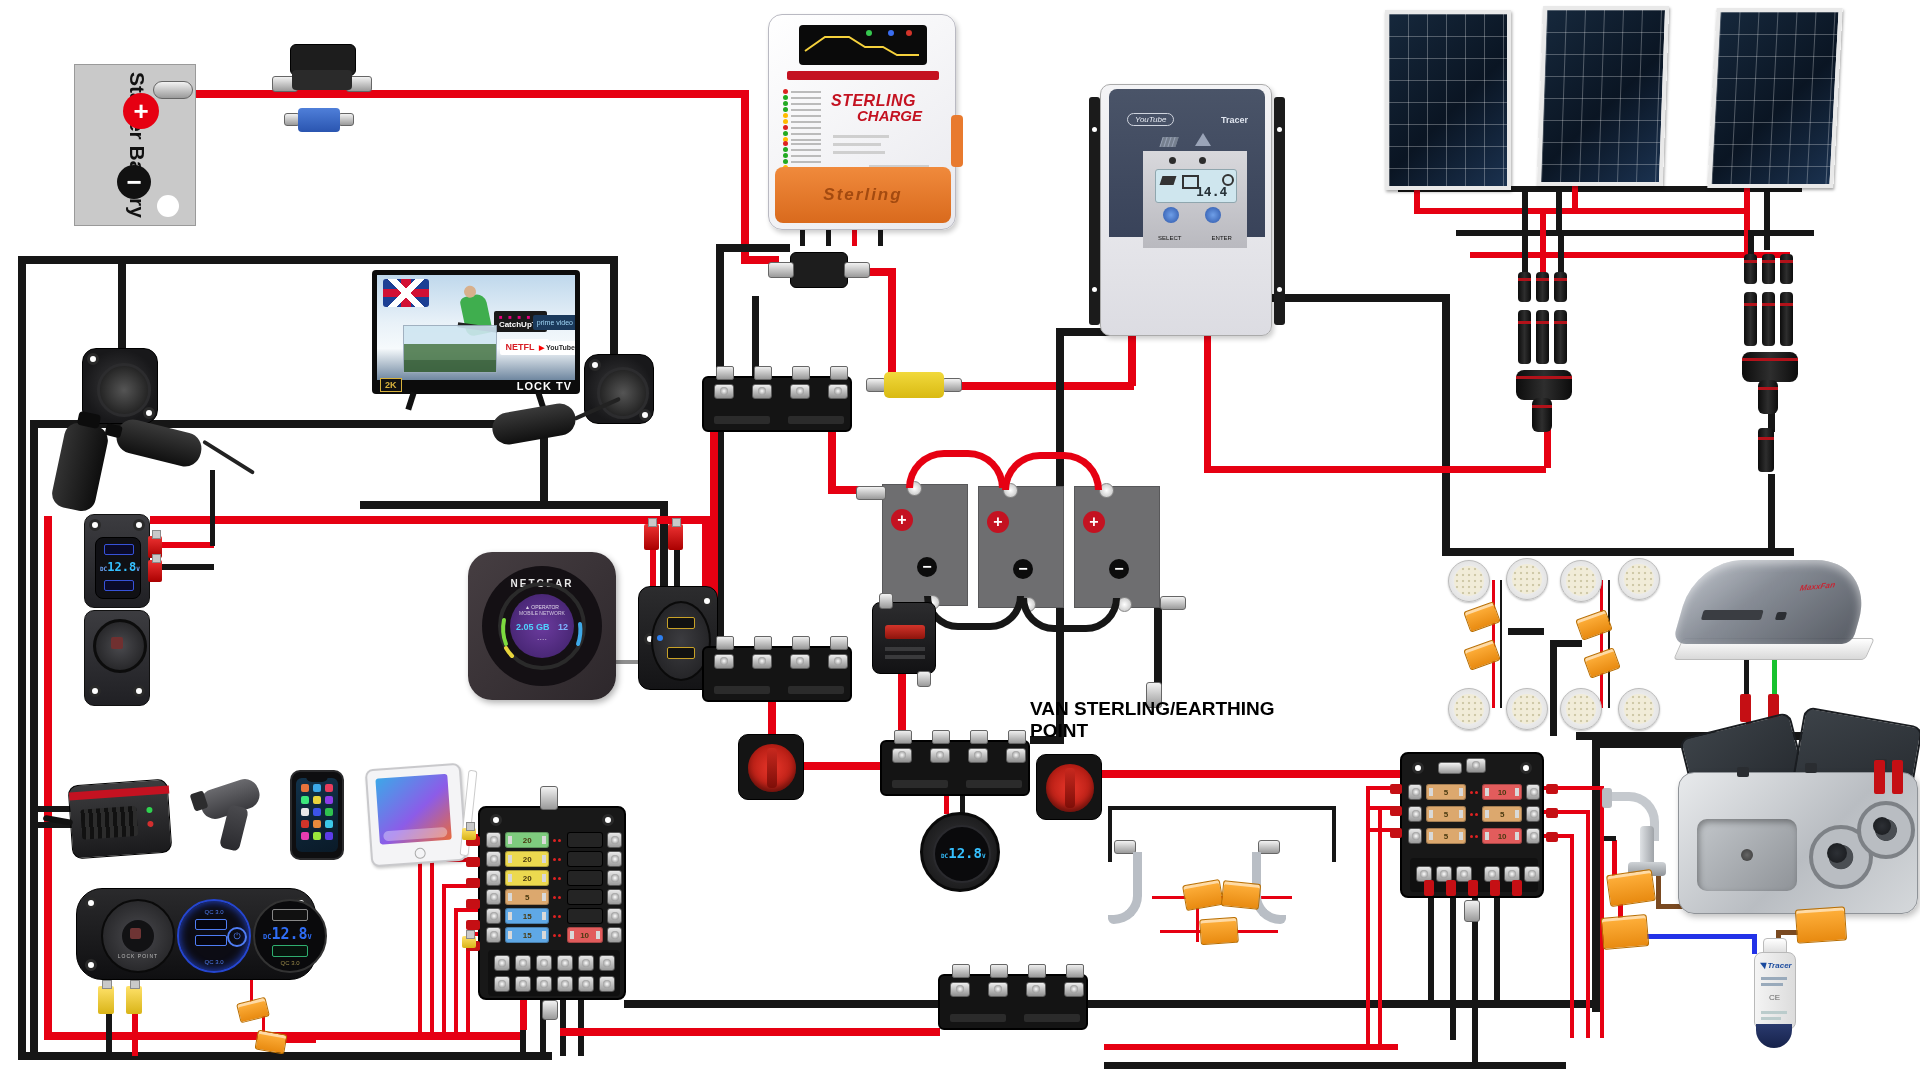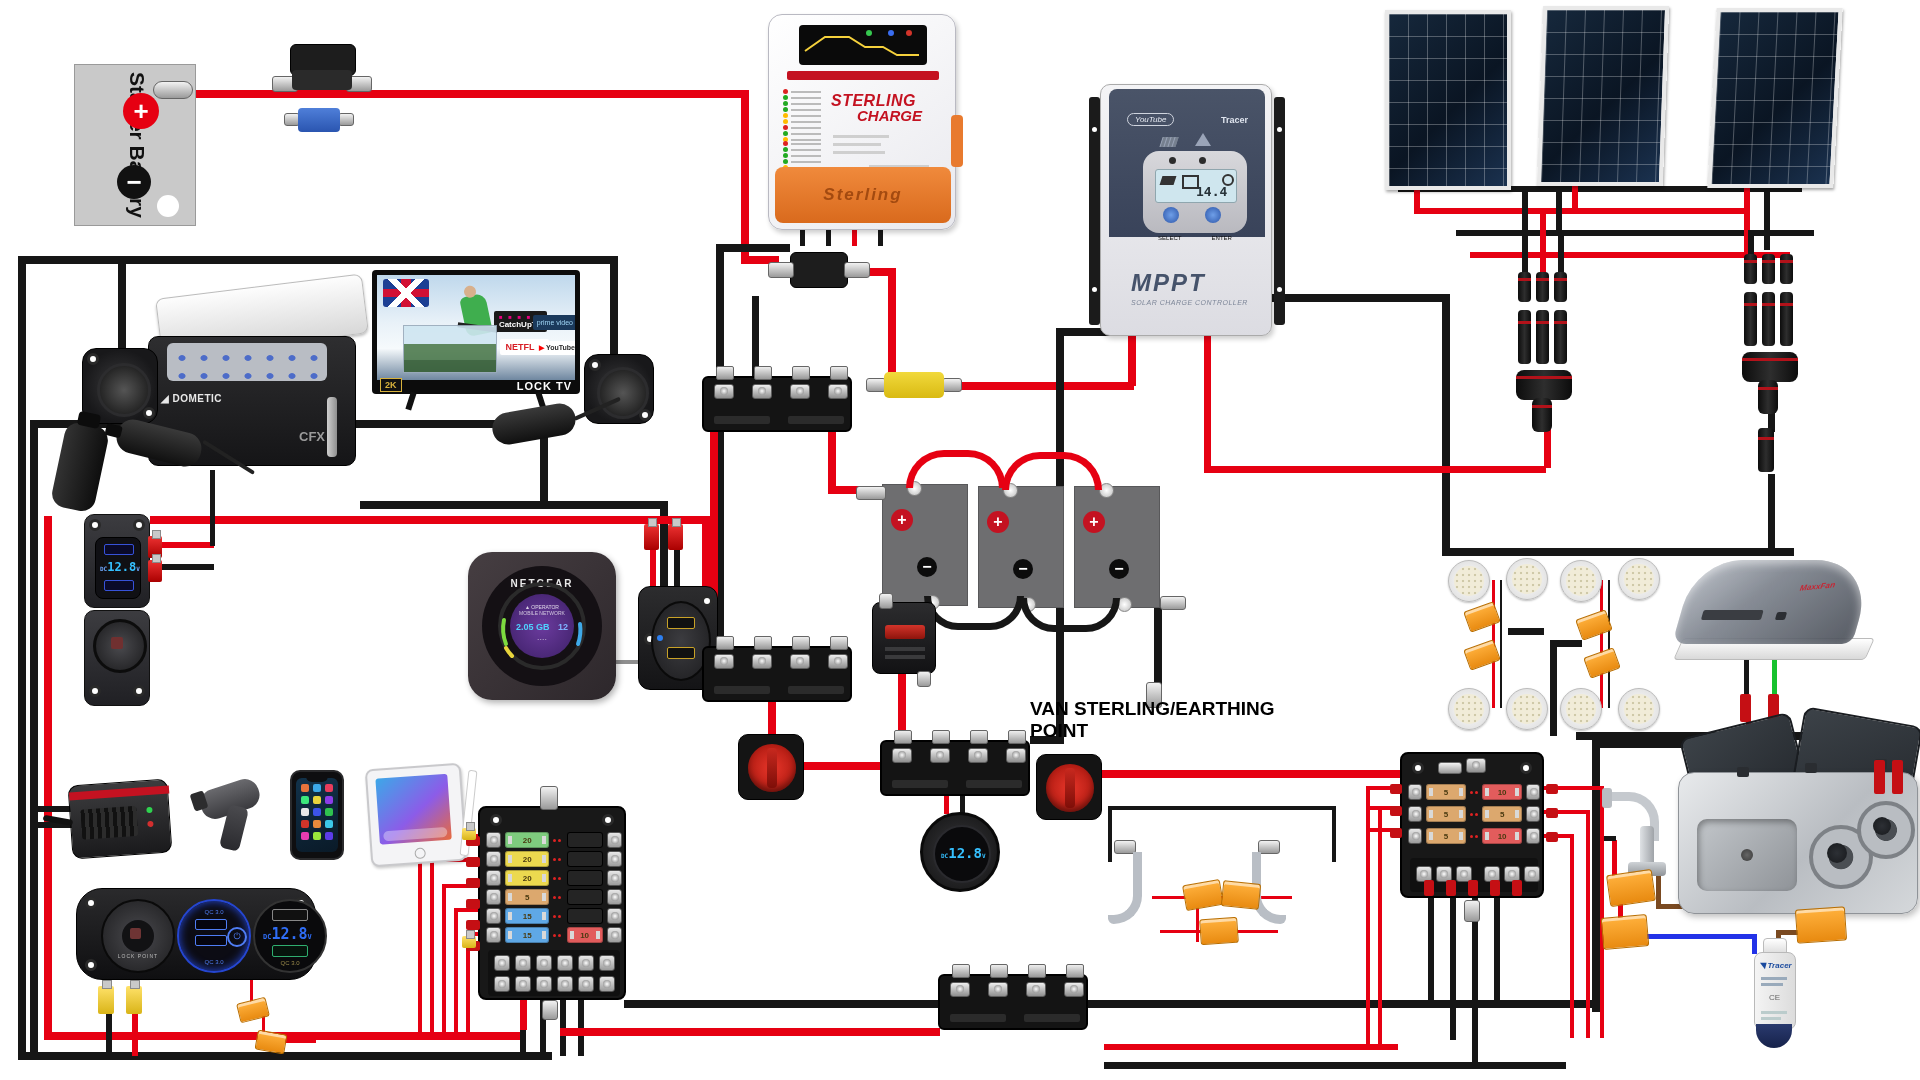--- a/index.html
+++ b/index.html
@@ -357,40 +357,36 @@
     </div>
     <div class="abs" style="left:173px;top:12px;width:11px;height:228px;background:#1b1b1b;border-radius:3px;">
       <div class="abs" style="left:3px;top:30px;width:5px;height:5px;border-radius:50%;background:#fff;"></div>
       <div class="abs" style="left:3px;top:190px;width:5px;height:5px;border-radius:50%;background:#fff;"></div>
     </div>
     <div class="abs" style="left:8px;top:4px;width:156px;height:148px;background:linear-gradient(#4a5468,#39435a);border-radius:8px 8px 0 0;">
       <div class="abs" style="left:18px;top:24px;padding:1px 7px;border:1px solid #cfd4de;border-radius:8px;color:#e8ecf4;font-size:8px;font-style:italic;"><span>YouTube</span></div>
       <div class="abs" style="left:112px;top:26px;color:#dfe4ee;font-size:9px;font-weight:bold;">Tracer</div>
       <div class="abs" style="left:52px;top:48px;width:16px;height:10px;background:linear-gradient(90deg,#9aa4b8 1px,transparent 1px) 0 0/4px 10px,#76808f;transform:skewX(-18deg);"></div>
       <div class="abs" style="left:86px;top:44px;width:0;height:0;border-left:8px solid transparent;border-right:8px solid transparent;border-bottom:13px solid #9aa4b8;"></div>
-      <div class="abs" style="left:34px;top:62px;width:104px;height:82px;background:linear-gradient(#d8d8dc,#b9b9bf);border-radius:16px;">
+      <div class="abs" style="left:34px;top:62px;width:104px;height:97px;background:linear-gradient(#d8d8dc,#b9b9bf);border-radius:0;">
         <div class="abs" style="left:26px;top:6px;width:7px;height:7px;border-radius:50%;background:#2c2c2c;"></div>
         <div class="abs" style="left:56px;top:6px;width:7px;height:7px;border-radius:50%;background:#2c2c2c;"></div>
         <div class="abs" style="left:12px;top:18px;width:80px;height:32px;background:#cfe6ee;border:1px solid #8fa6ae;border-radius:3px;">
           <div class="abs" style="left:5px;top:6px;width:14px;height:9px;background:#333;transform:skewX(-18deg);"></div>
           <div class="abs" style="left:26px;top:5px;width:13px;height:10px;border:2px solid #333;"></div>
           <div class="abs gauge-digits" style="left:40px;top:14px;color:#273238;font-size:13px;">14.4</div>
           <div class="abs" style="left:66px;top:4px;width:8px;height:8px;border:2px solid #333;border-radius:50%;"></div>
         </div>
         <div class="abs" style="left:20px;top:56px;width:16px;height:16px;border-radius:50%;background:radial-gradient(#6f9fe8,#2c55a8);"></div>
         <div class="abs" style="left:62px;top:56px;width:16px;height:16px;border-radius:50%;background:radial-gradient(#6f9fe8,#2c55a8);"></div>
       </div>
       <div class="abs" style="left:34px;top:146px;width:104px;display:flex;justify-content:space-around;color:#111;font-size:6px;">
         <span>SELECT</span>
           <span>ENTER</span>
       </div>
-    </div>
-    <div class="abs" style="left:8px;top:158px;width:156px;height:88px;">
-      <div style="margin:26px 0 0 22px;font-size:24px;font-weight:bold;font-style:italic;color:#46536b;letter-spacing:2px;">MPPT</div>
-      <div style="margin:2px 0 0 22px;font-size:7px;font-style:italic;color:#7d8698;letter-spacing:.5px;">SOLAR CHARGE CONTROLLER</div>
     </div>
   </div>
 
   <div id="solar-panels" class="abs">
       <div class="panel-grid" style="left:1385px;top:10px;width:118px;height:172px;transform:skewX(0deg);"></div>
       <div class="panel-grid" style="left:1540px;top:6px;width:118px;height:172px;transform:skewX(-2deg);"></div>
       <div class="panel-grid" style="left:1712px;top:8px;width:118px;height:172px;transform:skewX(-3deg);"></div>
     </div>
 
   <div id="mc4-left" class="abs">
@@ -408,30 +404,20 @@
       <div class="mc4" style="left:1762px;top:254px;width:13px;height:30px;"></div>
       <div class="mc4" style="left:1780px;top:254px;width:13px;height:30px;"></div>
       <div class="mc4" style="left:1744px;top:292px;width:13px;height:54px;"></div>
       <div class="mc4" style="left:1762px;top:292px;width:13px;height:54px;"></div>
       <div class="mc4" style="left:1780px;top:292px;width:13px;height:54px;"></div>
       <div class="mc4" style="left:1742px;top:352px;width:56px;height:30px;border-radius:8px;"></div>
       <div class="mc4" style="left:1758px;top:380px;width:20px;height:34px;border-radius:6px;"></div>
       <div class="mc4" style="left:1758px;top:428px;width:16px;height:44px;"></div>
     </div>
 
-  <div class="comp" style="left:148px;top:286px;width:206px;height:180px;">
-    <div class="abs" style="left:10px;top:0;width:206px;height:58px;background:linear-gradient(#fdfdfd,#d8d8d8);border:1px solid #bbb;border-radius:8px;transform:rotate(-7deg);box-shadow:0 2px 3px rgba(0,0,0,.25);"></div>
-    <div class="abs" style="left:0;top:50px;width:206px;height:128px;background:linear-gradient(#2e2e30,#151517);border-radius:10px;border:1px solid #000;">
-      <div class="abs" style="left:18px;top:6px;width:160px;height:38px;background:radial-gradient(#4d6cc9 3px,transparent 4px) 4px 6px/22px 18px,#b9bdc4;border-radius:6px;"></div>
-      <div class="abs" style="left:12px;top:56px;color:#e8e8e8;font-size:10px;font-weight:bold;letter-spacing:.5px;">◢ <span>DOMETIC</span></div>
-      <div class="abs" style="left:150px;top:92px;color:#9a9a9a;font-size:13px;font-weight:bold;">CFX</div>
-      <div class="abs" style="left:178px;top:60px;width:10px;height:60px;background:linear-gradient(90deg,#cfcfcf,#8f8f8f);border-radius:4px;"></div>
-      <div class="abs" style="left:10px;top:108px;width:40px;height:12px;background:repeating-linear-gradient(90deg,#000 0 3px,#333 3px 6px);"></div>
-    </div>
-  </div>
 
   <div class="comp" style="left:82px;top:348px;width:76px;height:76px;background:radial-gradient(#3a3a3c,#18181a 70%);border-radius:14px;border:1px solid #000;">
     <div class="abs" style="left:14px;top:14px;width:48px;height:48px;border-radius:50%;background:radial-gradient(#555,#111);border:3px solid #2c2c2e;"></div>
     <div class="screwhole" style="left:4px;top:4px;"></div>
       <div class="screwhole" style="left:60px;top:58px;"></div>
   </div>
   <div class="comp" style="left:116px;top:426px;width:86px;height:34px;background:linear-gradient(#3a3a3a,#101010);border-radius:16px;transform:rotate(14deg);">
     <div class="abs" style="left:-12px;top:10px;width:16px;height:12px;background:#0c0c0c;border-radius:3px;"></div>
     <div class="abs" style="left:84px;top:12px;width:60px;height:4px;background:#222;border-radius:2px;transform:rotate(18deg);"></div>
   </div>

